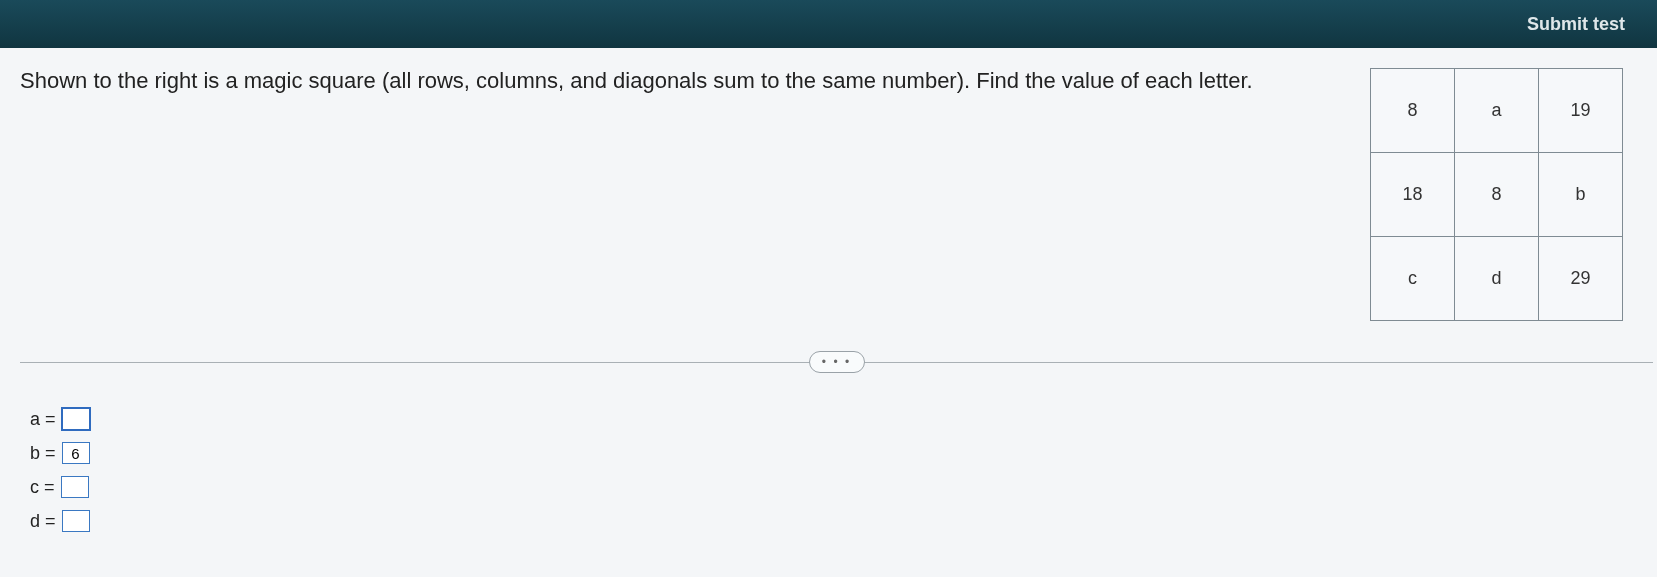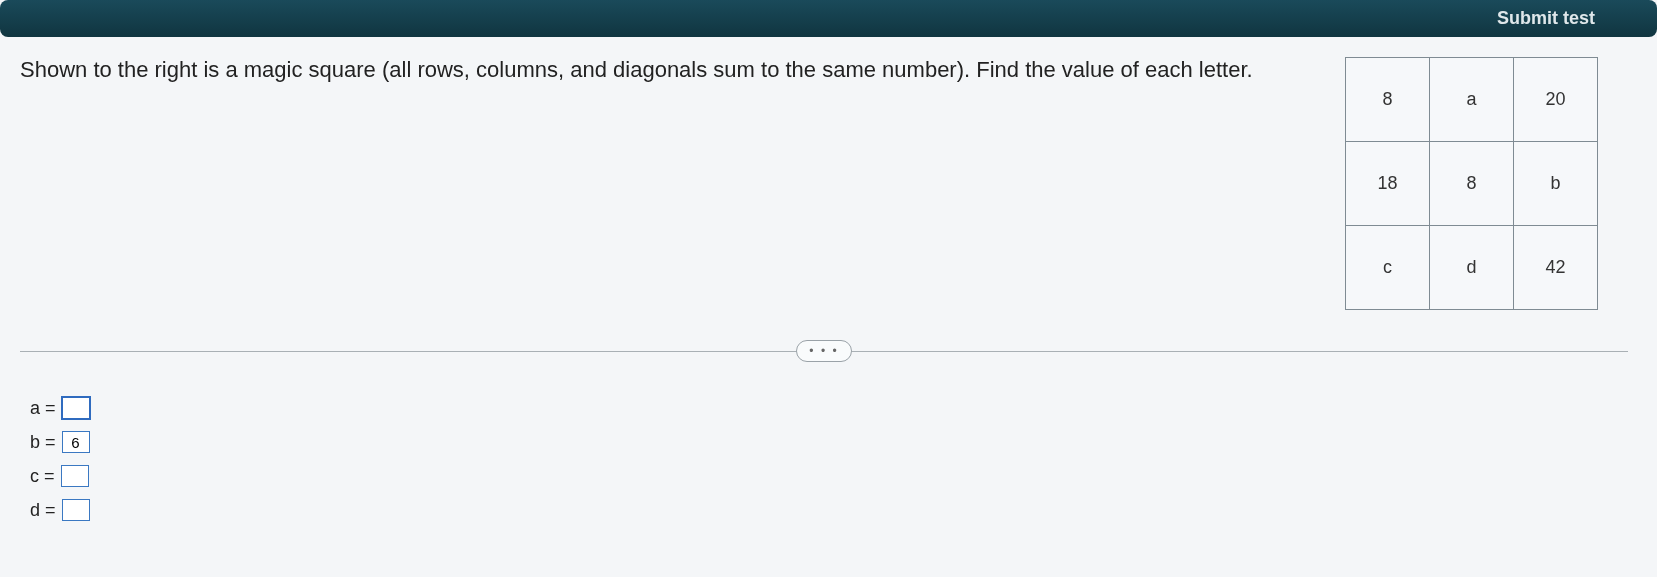--- a/index.html
+++ b/index.html
@@ -1,31 +1,30 @@
 <!DOCTYPE html>
 <html><head>
 <meta charset="utf-8">
 <style>
   * { box-sizing: border-box; margin: 0; padding: 0; }
   html, body { width: 1657px; height: 577px; font-family: Arial, Helvetica, sans-serif; background:#f4f6f8; color:#222; }
   .topbar {
-    height: 37px;
+    height: 48px;
     background: linear-gradient(#1a4a5a,#103540);
     display:flex;
     align-items:center;
     justify-content:flex-end;
-    padding-right:62px;
+    padding-right:32px;
     color:#dfe7ea;
     font-size:18px;
     font-weight:600;
-    border-radius:8px;
   }
   .content {
     position:relative;
-    padding: 14px 29px 0 20px;
+    padding: 14px 4px 0 20px;
   }
   .question-row {
     display:flex;
     align-items:flex-start;
     gap:30px;
   }
   .question-text {
     font-size: 22px;
     line-height:1.4;
     color:#222;
@@ -111,31 +110,31 @@
 
 <div class="content">
   <div class="question-row">
     <div class="question-text">Shown to the right is a magic square (all rows, columns, and diagonals sum to the same number). Find the value of each letter.</div>
 
     <table class="magic-square">
       <tbody>
           <tr>
         <td>8</td>
         <td>a</td>
-        <td>20</td>
+        <td>19</td>
       </tr>
       <tr>
         <td>18</td>
         <td>8</td>
         <td>b</td>
       </tr>
       <tr>
         <td>c</td>
         <td>d</td>
-        <td>42</td>
+        <td>29</td>
       </tr>
     </tbody>
       </table>
   </div>
 
   <div class="divider-wrap">
     <hr class="divider">
     <div class="pill">• • •</div>
   </div>
 

